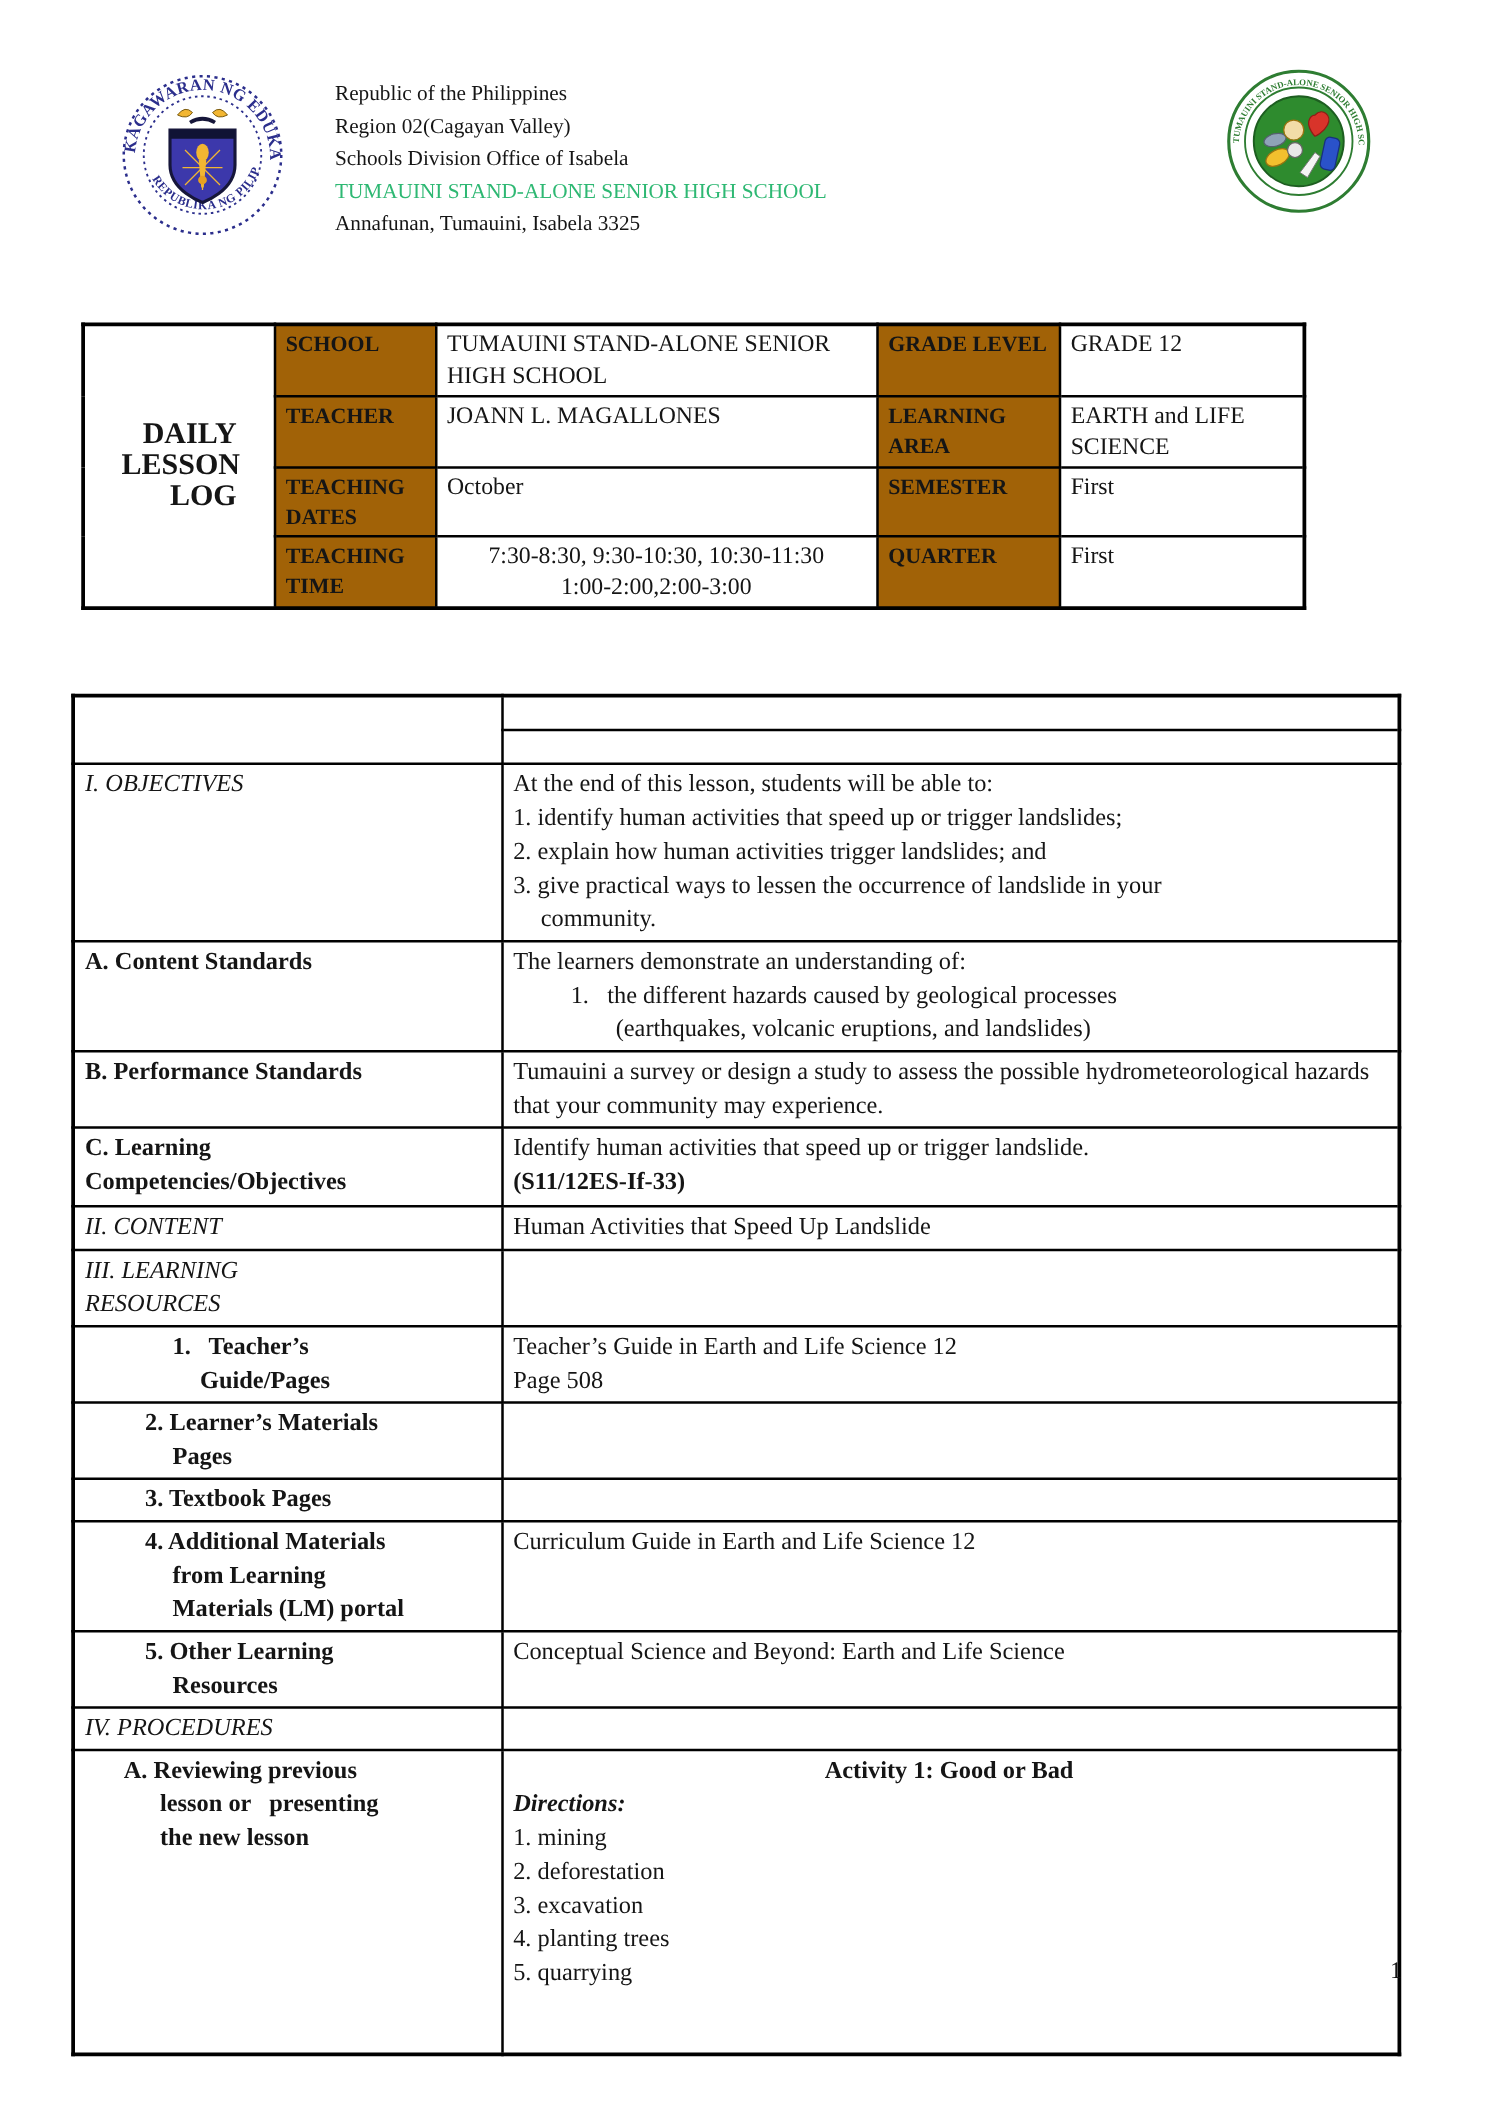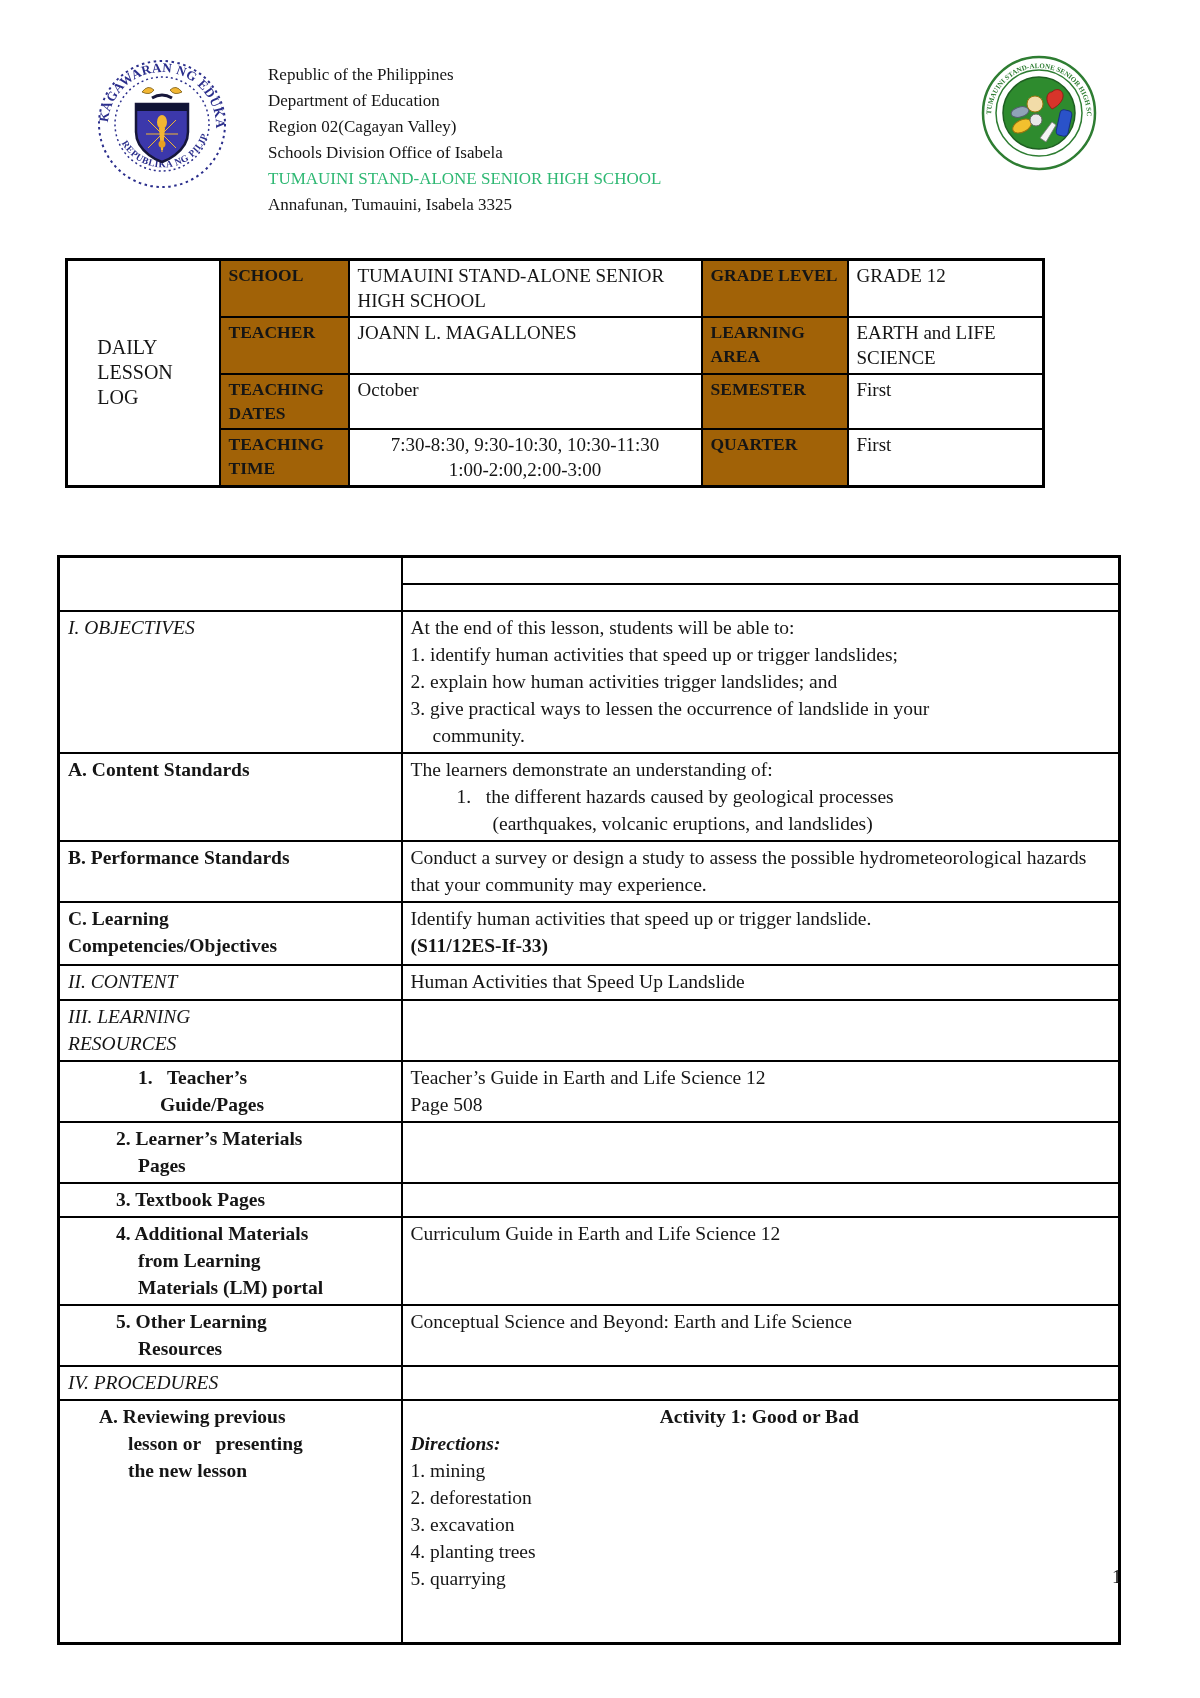--- a/index.html
+++ b/index.html
@@ -13,21 +13,21 @@
   .logo-school { position:absolute; left:980px; top:52px; width:118px; height:122px; }
   .header-text { position:absolute; left:268px; top:62px; font-size:17px; line-height:26px; }
   .hline { white-space:pre-wrap; }
   .hline.green { color:#2eb873; }
   
   table { border-collapse:collapse; table-layout:fixed; }
   td { border:2px solid #000; vertical-align:top; }
   .t1 { position:absolute; left:65px; top:258px; width:977px; border:3px solid #000; }
   .t1 td { padding:2px 8px 3px 8px; font-size:19px; line-height:25px; }
   .t1 td.lbl { background:#a16207; font-weight:bold; font-size:17.5px; line-height:24px; }
-  .t1 td.ttl { font-weight:normal; text-align:left; vertical-align:middle; font-size:20px; line-height:25px; }
+  .t1 td.ttl { font-weight:bold; text-align:right; vertical-align:middle; font-size:24px; line-height:25px; }
   .t1 .ttl-inner { width:92px; margin:0 auto; }
   .prelines { white-space:pre-line;text-align:center; }
   .t2 { position:absolute; left:57px; top:555px; width:1061px; border:3px solid #000; }
   .t2 td { padding:2px 10px 3px 8px; font-size:19.5px; line-height:27px; }
   .sec { font-weight:normal; font-style:italic; }
   .sub { font-weight:bold; }
   .ll { white-space:pre-wrap; }
   .b { font-weight:bold; }
   .bi { font-weight:bold; font-style:italic; }
   .center { text-align:center; }
@@ -95,21 +95,20 @@
       <ellipse cx="42" cy="74" rx="10" ry="6" transform="rotate(-28 42 74)" fill="#f2c02e" stroke="#9a7410" stroke-width="1"></ellipse>
       <ellipse cx="40" cy="60" rx="9" ry="5" transform="rotate(-15 40 60)" fill="#8fa3b8" stroke="#55616e" stroke-width="1"></ellipse>
       <circle cx="55" cy="52" r="8" fill="#f2dca8" stroke="#9a7410" stroke-width="1"></circle>
       <path d="M60,86 l12,-16 l4,3 l-10,17 Z" fill="#f4f4f4" stroke="#777" stroke-width="0.8"></path>
       <circle cx="56" cy="68" r="6" fill="#e8e8e8" stroke="#666" stroke-width="1"></circle>
     </g>
   </svg>
 
   <div class="header-text">
     <div class="hline">Republic of the Philippines</div>
-    <div class="hline">Department of Education</div>
     <div class="hline">Region 02(Cagayan Valley)</div>
     <div class="hline">Schools Division Office of Isabela</div>
     <div class="hline green">TUMAUINI STAND-ALONE SENIOR HIGH SCHOOL</div>
     <div class="hline">Annafunan, Tumauini, Isabela 3325</div>
   </div>
 
   <table class="t1">
     <colgroup>
         <col style="width:153px">
         <col style="width:129px">
@@ -186,21 +185,21 @@
         <div class="ll ml46">1.   the different hazards caused by geological processes</div>
         <div class="ll ml82">(earthquakes, volcanic eruptions, and landslides)</div>
       </td>
     </tr>
 
     <tr style="height:55px">
       <td>
         <div class="sub ll">B. Performance Standards</div>
       </td>
       <td>
-        <div>Conduct a survey or design a study to assess the possible hydrometeorological hazards that your community may experience.</div>
+        <div>Tumauini a survey or design a study to assess the possible hydrometeorological hazards that your community may experience.</div>
       </td>
     </tr>
 
     <tr style="height:63px">
       <td>
         <div class="sub ll">C. Learning</div>
         <div class="sub ll">Competencies/Objectives</div>
       </td>
       <td>
         <div class="ll">Identify human activities that speed up or trigger landslide.</div>

